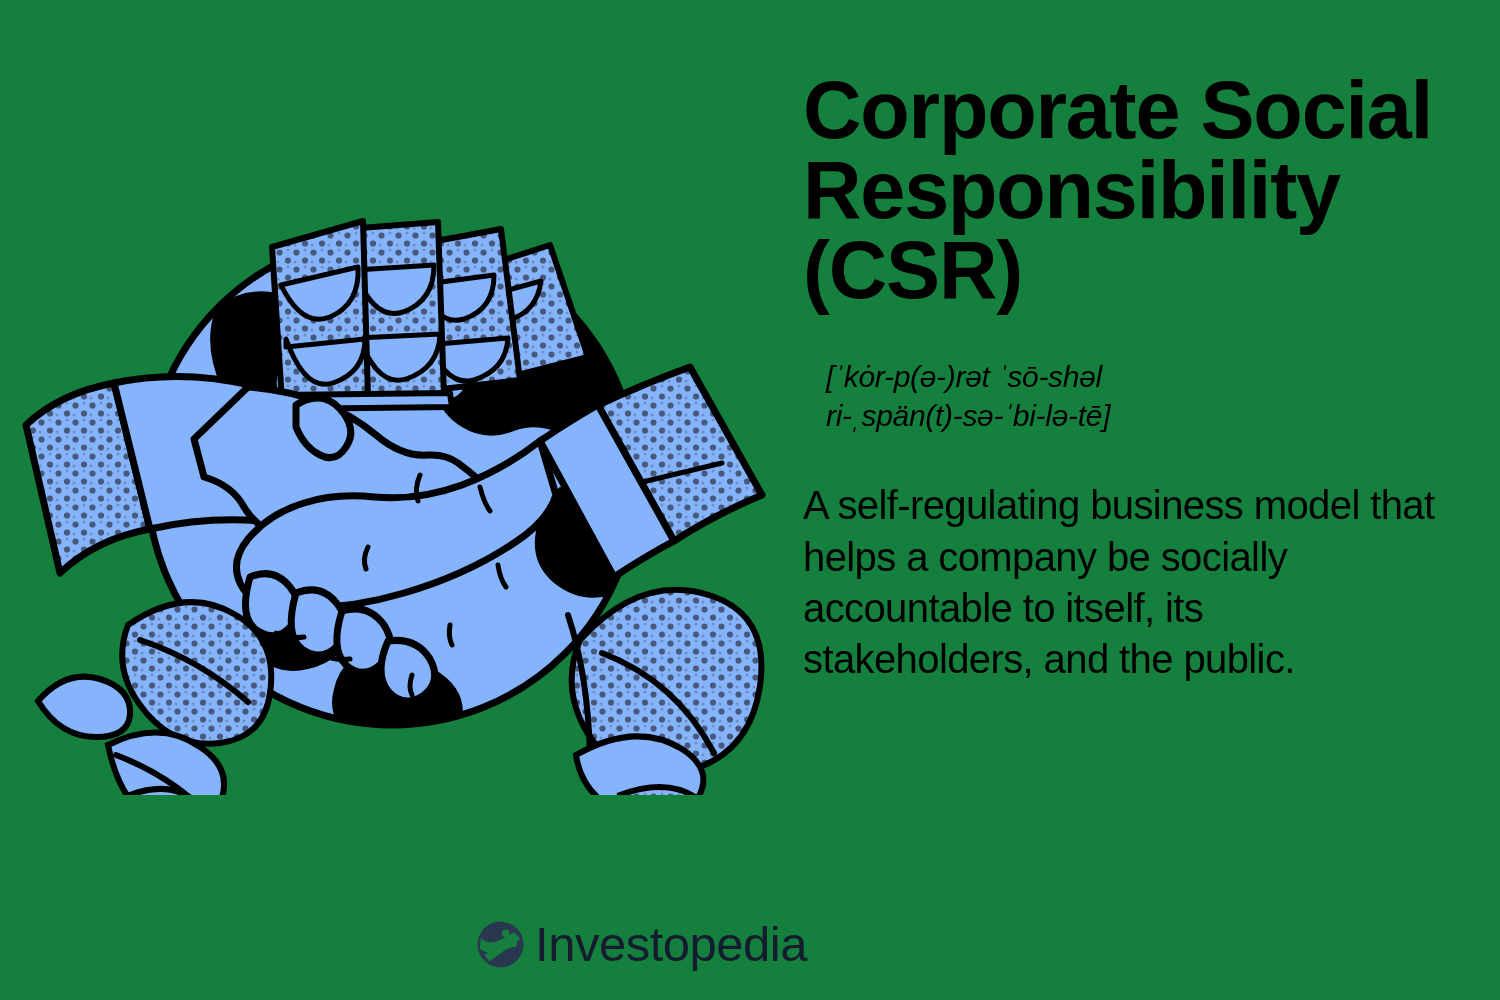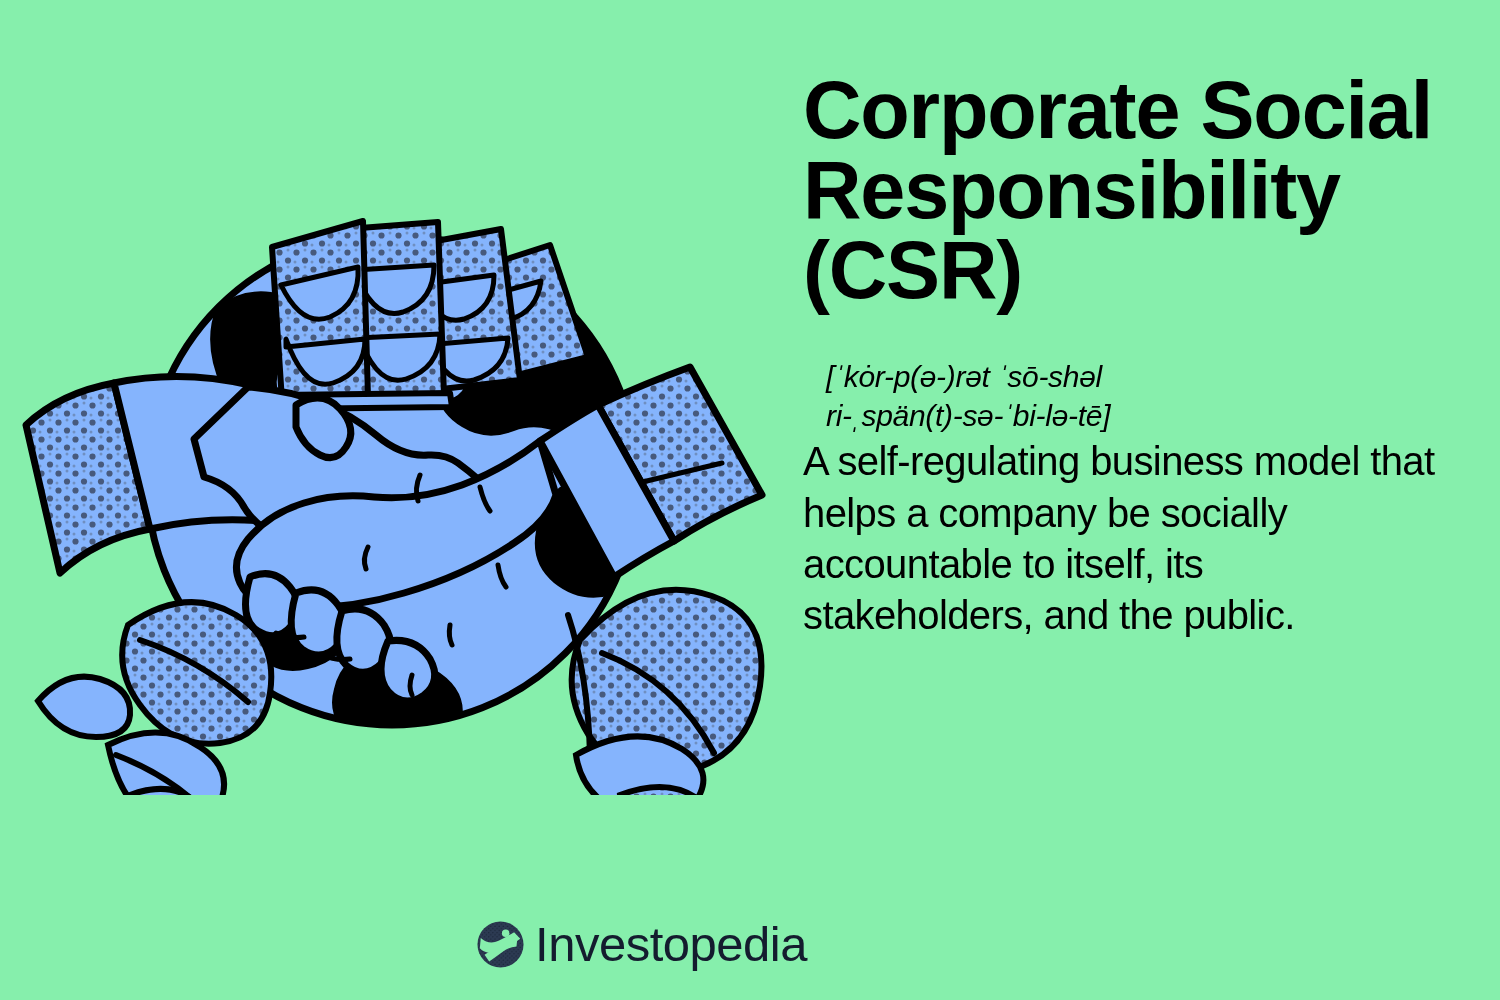--- a/index.html
+++ b/index.html
@@ -10,21 +10,21 @@
     width: 1500px;
     height: 1000px;
     overflow: hidden;
     font-family: "Liberation Sans", sans-serif;
   }
 
   #canvas {
     position: relative;
     width: 1500px;
     height: 1000px;
-    background: #86efac;
+    background: #15803d;
   }
 
   
   #illustration {
     position: absolute;
     left: 20px;
     top: 95px;
     width: 760px;
     height: 700px;
   }
@@ -59,20 +59,21 @@
     font-style: italic;
     font-size: 30px;
     line-height: 1.33;
     color: #000000;
     white-space: pre-line;
     letter-spacing: -0.3px;
     margin-left: 23px;
   }
 
   #definition {
+    margin-top: 44px;
     font-family: "Liberation Sans", sans-serif;
     font-size: 40px;
     line-height: 1.28;
     color: #000000;
     letter-spacing: -0.6px;
     max-width: 640px;
   }
 
   
   #brand-logo {

